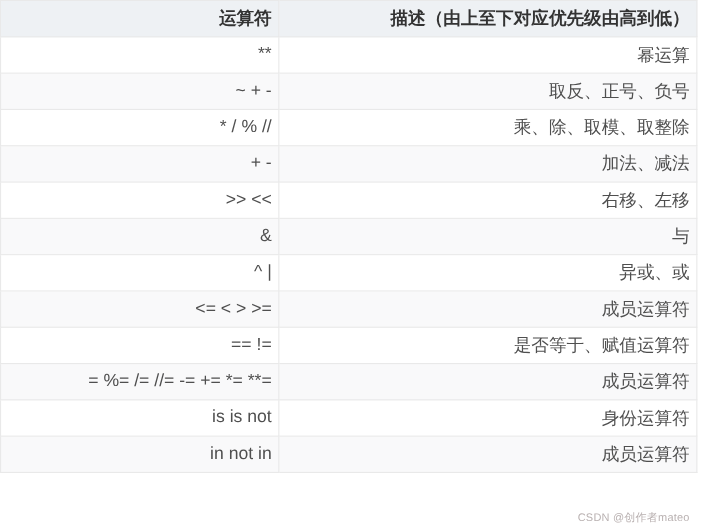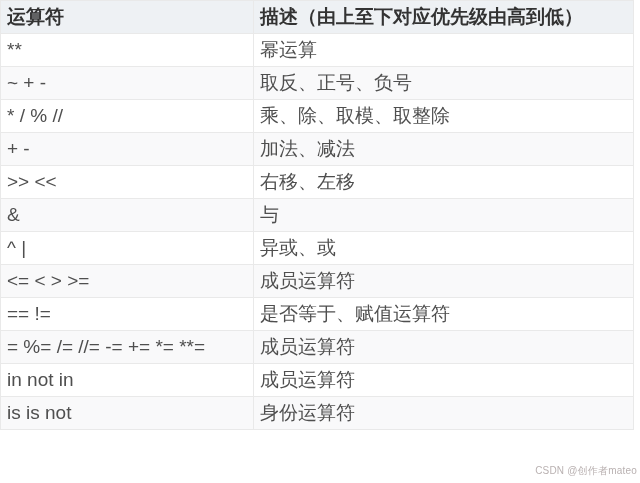--- a/index.html
+++ b/index.html
@@ -18,43 +18,43 @@
   table.op-table {
     border-collapse: collapse;
     table-layout: fixed;
     width: 633px;
     margin: 0;
   }
   table.op-table th,
   table.op-table td {
     border: 1px solid #e9e9e9;
     height: 33px;
-    text-align: left;
+    text-align: right;
     vertical-align: middle;
-    font-size: 19px;
+    font-size: 16px;
     padding: 0 6px;
     box-sizing: border-box;
   }
   table.op-table col.c1 { width: 253px; }
   table.op-table col.c2 { width: 380px; }
   table.op-table thead th {
     background: #eef1f4;
     color: #333333;
     font-weight: bold;
   }
   table.op-table tbody td {
     background: #ffffff;
     color: #4f4f4f;
   }
   table.op-table tbody tr:nth-child(even) td {
     background: #f9f9fa;
   }
   .watermark {
     position: absolute;
-    right: 3px;
+    right: 13px;
     bottom: 5px;
     font-size: 10px;
     color: #b9b1b1;
     letter-spacing: 0.2px;
     pointer-events: none;
     white-space: nowrap;
   }
 </style>
 </head>
 <body>
@@ -106,23 +106,23 @@
         </tr>
         <tr>
           <td>== !=</td>
           <td>是否等于、赋值运算符</td>
         </tr>
         <tr>
           <td>= %= /= //= -= += *= **=</td>
           <td>成员运算符</td>
         </tr>
         <tr>
+          <td>is is not</td>
+          <td>身份运算符</td>
+        </tr>
+        <tr>
           <td>in not in</td>
           <td>成员运算符</td>
-        </tr>
-        <tr>
-          <td>is is not</td>
-          <td>身份运算符</td>
         </tr>
       </tbody>
   </table>
   <div class="watermark">CSDN @创作者mateo</div>
 </div>
 
 </body></html>

